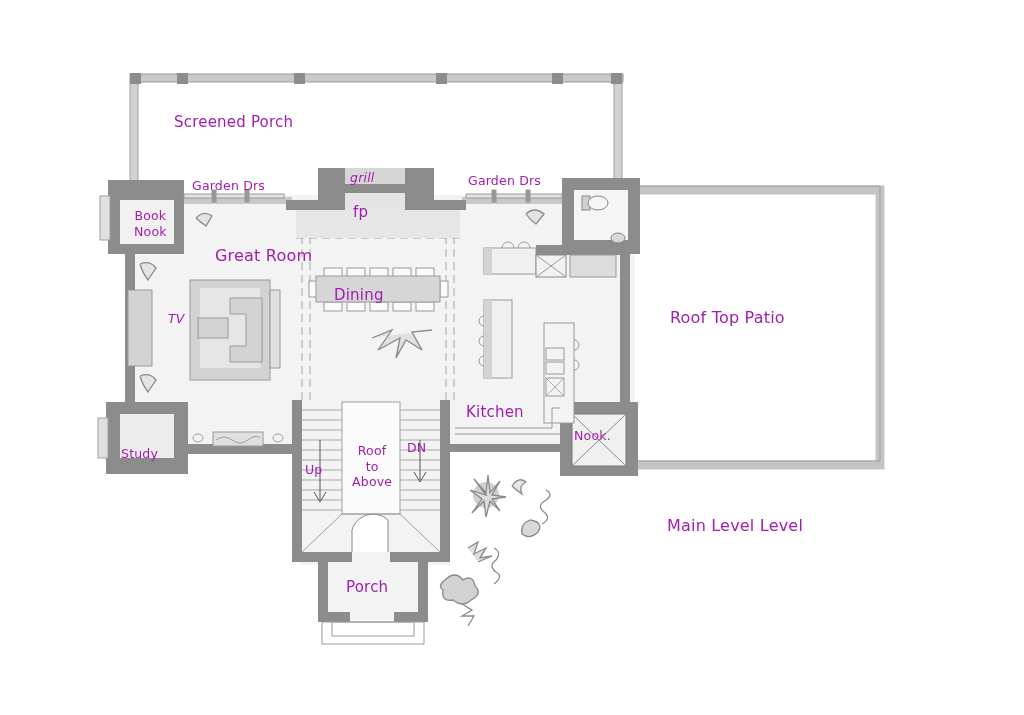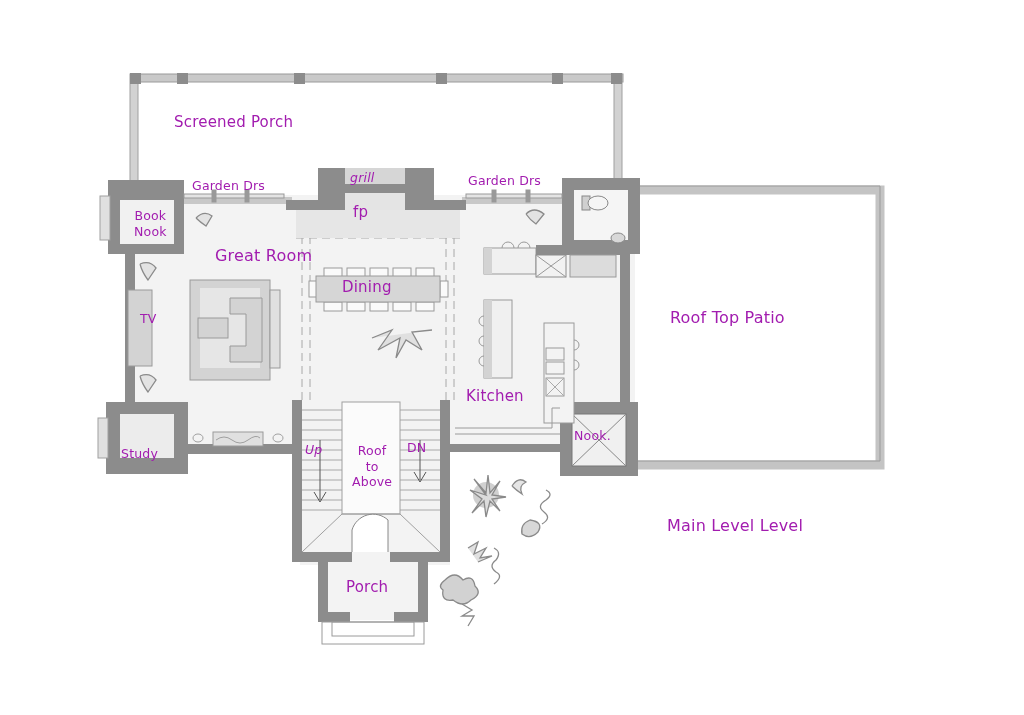--- a/index.html
+++ b/index.html
@@ -232,25 +232,25 @@
 </svg>
 
 <div class="lbl md" style="left:174px;top:115px;">Screened Porch</div>
 <div class="lbl sm" style="left:192px;top:180px;">Garden Drs</div>
 <div class="lbl sm" style="left:468px;top:175px;">Garden Drs</div>
 <div class="lbl sm" style="left:350px;top:172px;font-style:italic;">grill</div>
 <div class="lbl md" style="left:353px;top:205px;text-align:center;">fp</div>
 <div class="lbl sm center" style="left:134px;top:208px;">Book
 Nook</div>
 <div class="lbl lg" style="left:193px;top:248px;margin-left:22px;">Great Room</div>
-<div class="lbl sm" style="left:140px;top:313px;">TV</div>
-<div class="lbl md" style="left:334px;top:280px;margin-left:8px;">Dining</div>
+<div class="lbl sm" style="left:168px;top:313px;font-style:italic;">TV</div>
+<div class="lbl md" style="left:334px;top:288px;">Dining</div>
 <div class="lbl sm" style="left:121px;top:420px;margin-top:28px;">Study</div>
-<div class="lbl md" style="left:466px;top:389px;">Kitchen</div>
+<div class="lbl md" style="left:466px;top:405px;">Kitchen</div>
 <div class="lbl sm" style="left:574px;top:430px;">Nook.</div>
 <div class="lbl lg" style="left:670px;top:310px;">Roof Top Patio</div>
-<div class="lbl sm" style="left:305px;top:444px;font-style:italic;">Up</div>
+<div class="lbl sm" style="left:305px;top:464px;">Up</div>
 <div class="lbl sm" style="left:407px;top:442px;">DN</div>
 <div class="lbl sm center" style="left:352px;top:443px;">Roof
 to
 Above</div>
 <div class="lbl md" style="left:346px;top:580px;">Porch</div>
 <div class="lbl lg" style="left:667px;top:518px;">Main Level Level</div>
 
 </body></html>

